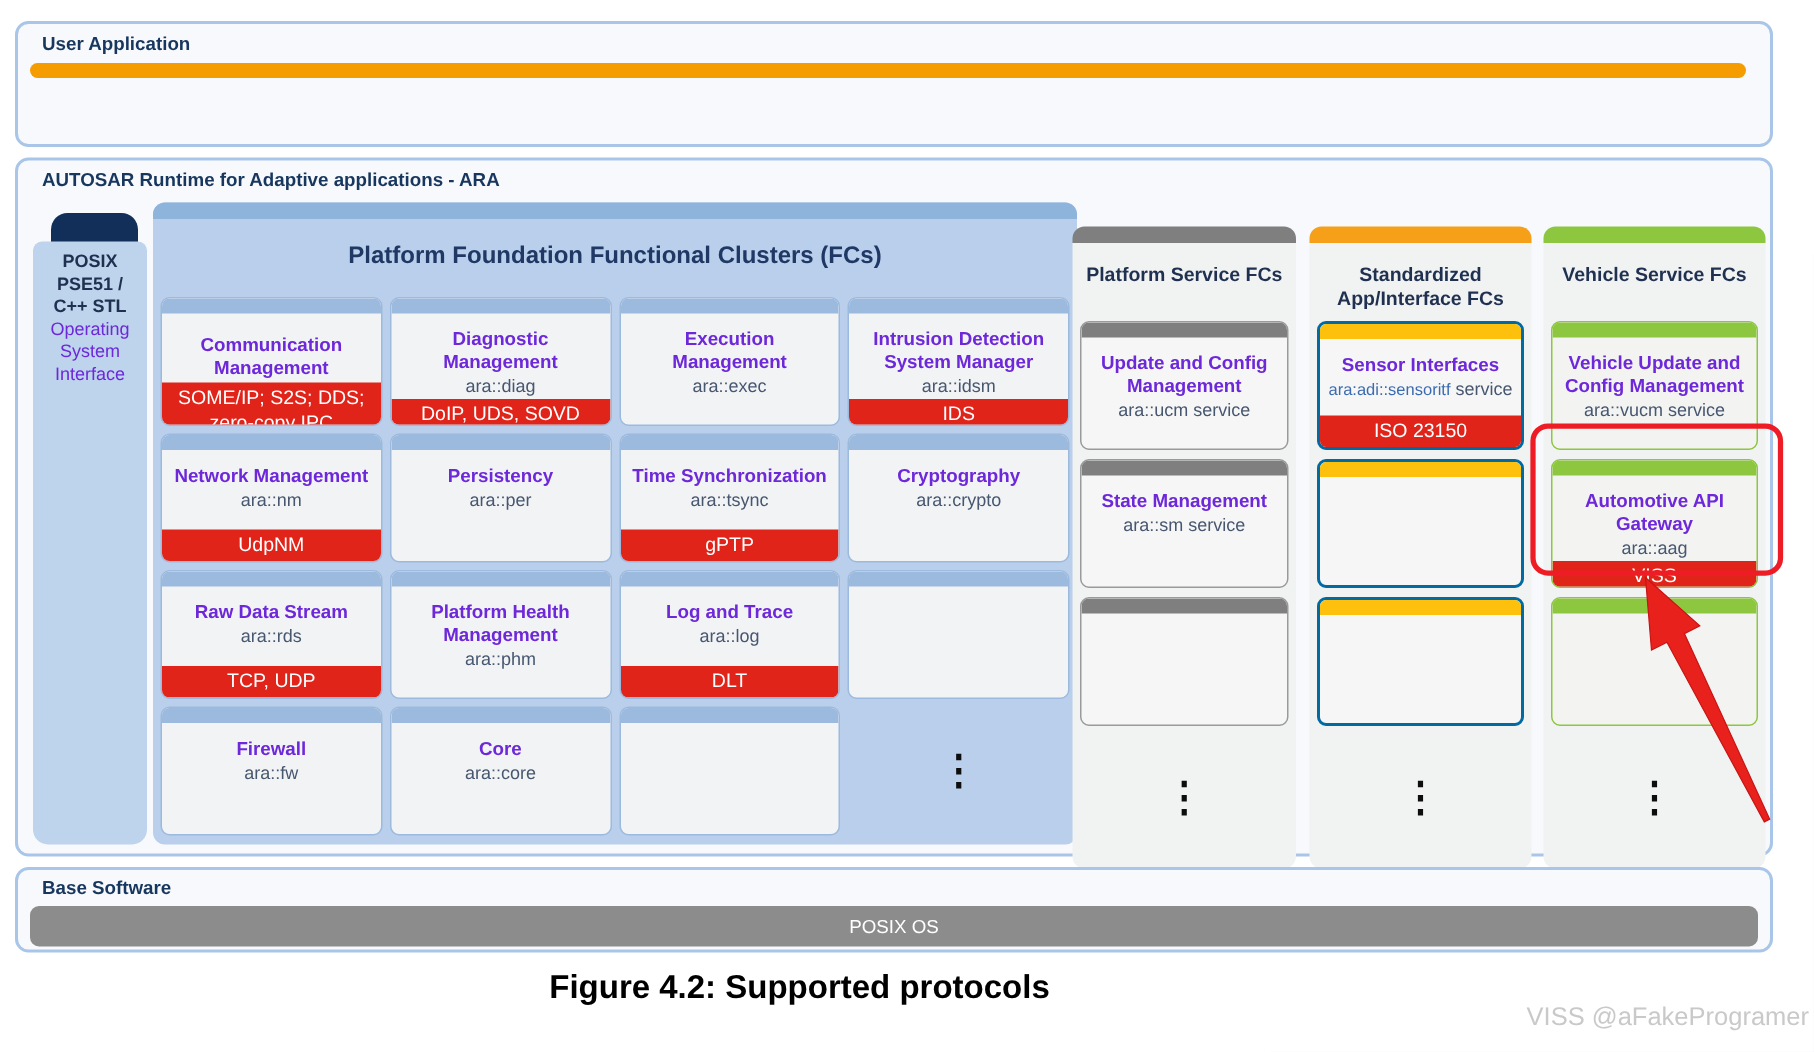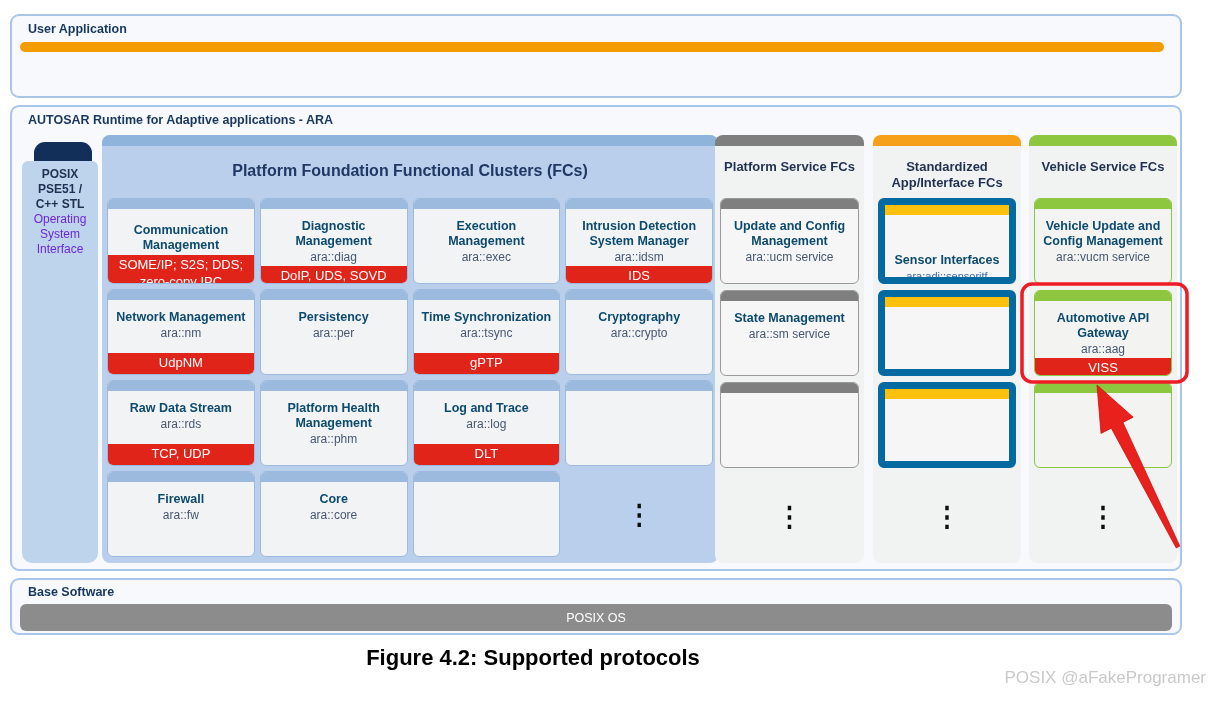--- a/index.html
+++ b/index.html
@@ -46,33 +46,33 @@
     position:absolute;left:5px;right:5px;top:63px;bottom:5px;
     display:grid;grid-template-columns:repeat(4,1fr);grid-template-rows:repeat(4,86px);gap:5px;
   }
   
   .card{
     position:relative;box-sizing:border-box;border-radius:6px;background:#f2f3f5;
     display:flex;flex-direction:column;overflow:hidden;
   }
   .card .strip{height:10px;flex:none;}
   .card .cbody{flex:1;padding:10px 4px 2px;text-align:center;}
-  .ctitle{font-size:12.5px;font-weight:bold;color:#0c4a6e;line-height:1.18;}
+  .ctitle{font-size:12.5px;font-weight:bold;color:#6d28d9;line-height:1.18;}
   .csub{font-size:12px;color:#475770;line-height:1.2;margin-top:1px;}
   .csub .code{color:#3b6bb0;font-size:11px;}
   .badge{
     flex:none;background:#e0241a;color:#ffffff;font-size:13px;line-height:1.35;
     text-align:center;padding:1px 2px 2px;
   }
   .card.blue{border:1px solid #9cbade;}  .strip-blue{background:#9cbade;}
   .card.gray{border:1px solid #9a9a9a;background:#f6f6f6;}  .strip-gray{background:#7f7f7f;}
-  .card.orange{border:7px solid #0369a1;background:#f6f6f6;gap:28px;}  .strip-orange{background:#fdc00d;}
+  .card.orange{border:2px solid #0369a1;background:#f6f6f6;}  .strip-orange{background:#fdc00d;}
   .card.green{border:1px solid #8dc63f;background:#f3f4f2;}  .strip-green{background:#8dc63f;}
   
-  .svc-col{position:absolute;top:28px;height:428px;}
+  .svc-col{position:absolute;top:44px;height:428px;}
   .svc-body{position:absolute;top:11px;left:0;right:0;bottom:0;background:#f1f2f2;border-radius:0 0 8px 8px;}
   .lip-grayhdr{background:#7f7f7f;}
   .lip-orangehdr{background:#f6a01a;}
   .lip-greenhdr{background:#8dc63f;}
   .svc-title{
     position:relative;text-align:center;margin-top:13px;font-size:13px;font-weight:bold;
     color:#1f3050;line-height:1.2;padding:0 4px;
   }
   .svc-card{position:absolute;left:5px;right:5px;height:86px;}
   .svc-card.r1{top:63px;} .svc-card.r2{top:155px;} .svc-card.r3{top:247px;}
@@ -337,18 +337,18 @@
 </div>
 
 <div class="outer-box" style="left:10px;top:578px;width:1172px;height:57px;">
   <div class="outer-title" style="top:5px;">Base Software</div>
   <div class="posix-os-bar">
     <span>POSIX OS</span>
   </div>
 </div>
 
 <div class="caption">Figure 4.2: Supported protocols</div>
-<div class="watermark">POSIX @aFakeProgramer</div>
+<div class="watermark">VISS @aFakeProgramer</div>
 
 <svg class="overlay" viewBox="0 0 1209 701">
   <rect x="1022" y="284" width="165" height="98" rx="10" ry="10" fill="none" stroke="#ee1c25" stroke-width="3.5"></rect>
   <polygon points="1097,385 1133.2,417.2 1122.9,422.4 1179.8,546.1 1176.2,547.9 1111.3,428.2 1101,433.4" fill="#e8211d" stroke="#c81414" stroke-width="0.8"></polygon>
 </svg>
 
 </body></html>

